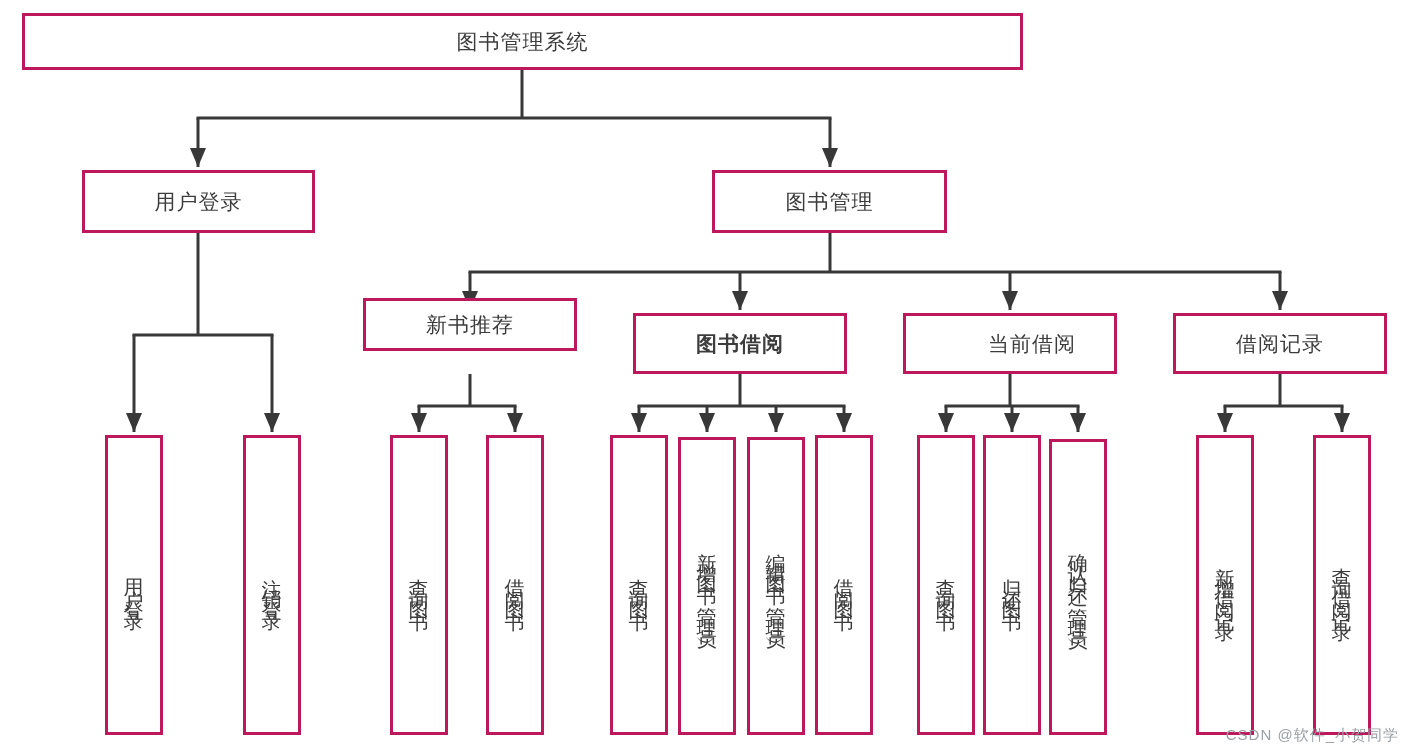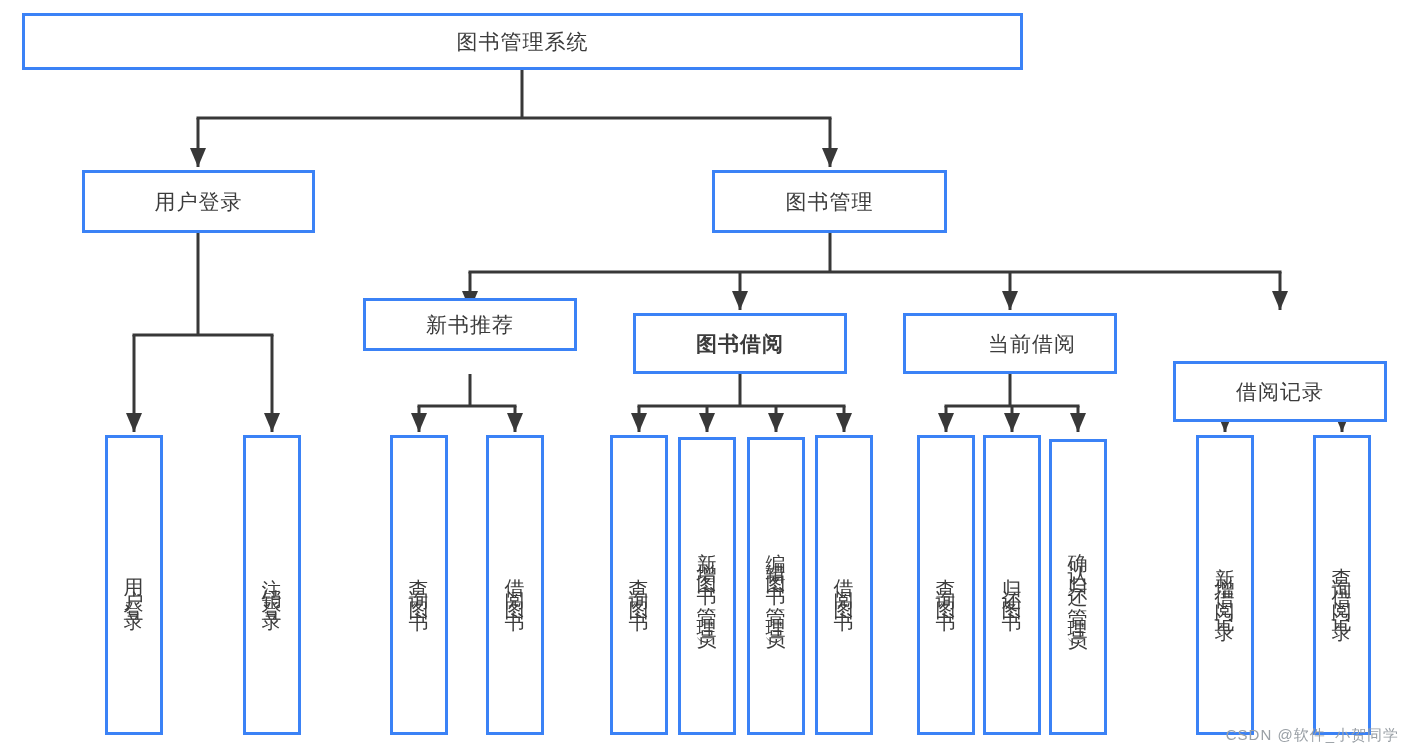--- a/index.html
+++ b/index.html
@@ -22,21 +22,21 @@
     left: 0;
     top: 0;
     width: 1405px;
     height: 747px;
     pointer-events: none;
   }
   .node {
     position: absolute;
     box-sizing: border-box;
     background: #ffffff;
-    border: 3px solid #3b82f6;
+    border: 3px solid #be185d;
     display: flex;
     align-items: center;
     justify-content: center;
     color: #3c3c3c;
   }
   .node.h span {
     font-size: 21px;
     letter-spacing: 1px;
     white-space: nowrap;
   }
@@ -120,21 +120,21 @@
 
   <div class="node h" style="left:363px; top:298px; width:214px; height:53px;">
     <span>新书推荐</span>
   </div>
   <div class="node h" style="left:633px; top:313px; width:214px; height:61px;font-weight:bold;">
     <span>图书借阅</span>
   </div>
   <div class="node h" style="left:903px; top:313px; width:214px; height:61px;padding-left:44px;">
     <span>当前借阅</span>
   </div>
-  <div class="node h" style="left:1173px; top:313px; width:214px; height:61px;margin-top:48px;">
+  <div class="node h" style="left:1173px; top:313px; width:214px; height:61px;">
     <span>借阅记录</span>
   </div>
 
   <div class="node v" style="left:105px; top:435px; width:58px; height:300px;">
     <span>用户登录</span>
   </div>
   <div class="node v" style="left:243px; top:435px; width:58px; height:300px;">
     <span>注销登录</span>
   </div>
 

